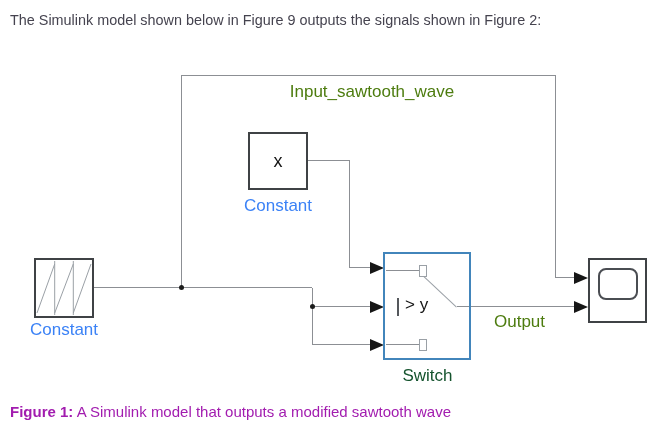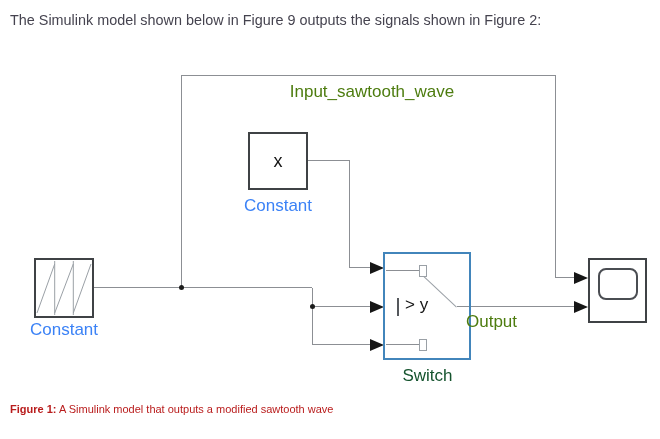--- a/index.html
+++ b/index.html
@@ -6,21 +6,21 @@
   body{
     width:660px;height:439px;position:relative;overflow:hidden;
     background:#ffffff;font-family:"Liberation Sans",sans-serif;
   }
   .intro{
     position:absolute;left:10px;top:11px;width:648px;
     font-size:14.4px;line-height:1.35;color:#45434f;
   }
   .caption{
     position:absolute;left:10px;top:403px;width:640px;
-    font-size:11px;color:#b91c1c;
+    font-size:15px;color:#a21caf;
   }
   .caption .cap-prefix{font-weight:700;}
   
   .hwire{position:absolute;height:1px;background:#8c8f94;}
   .vwire{position:absolute;width:1px;background:#8c8f94;}
   .dot{position:absolute;width:5px;height:5px;border-radius:50%;background:#1c1c1c;}
   .arrow{position:absolute;width:0;height:0;
     border-top:6px solid transparent;border-bottom:6px solid transparent;
     border-left:14px solid #161616;}
   .block{position:absolute;background:#ffffff;border:2px solid #3f4245;box-sizing:content-box;}
@@ -102,19 +102,19 @@
   <div class="hwire" style="left:457px;top:306px;width:12px;"></div>
   <div class="hwire" style="left:386px;top:344px;width:33px;"></div>
   <div class="port-square" style="left:419px;top:339px;"></div>
   <div class="blk-label sw-label">Switch</div>
 
   <div class="block scope">
     <div class="scope-screen"></div>
   </div>
 
   <div class="sig-label" style="left:272px;top:82px;width:200px;text-align:center;">Input_sawtooth_wave</div>
-  <div class="sig-label" style="left:466px;top:312px;">Output</div>
+  <div class="sig-label" style="left:494px;top:312px;">Output</div>
 
 </div>
 
 <div class="caption">
   <span class="cap-prefix">Figure 1:</span><span> A Simulink model that outputs a modified sawtooth wave</span>
 </div>
 
 </body></html>

